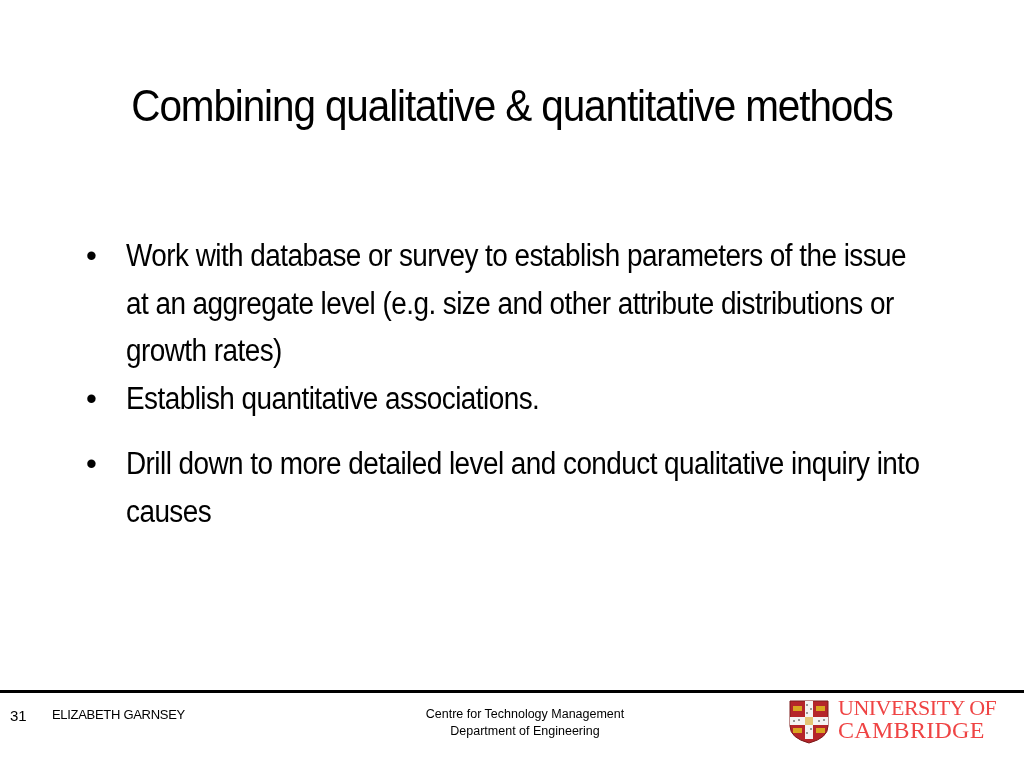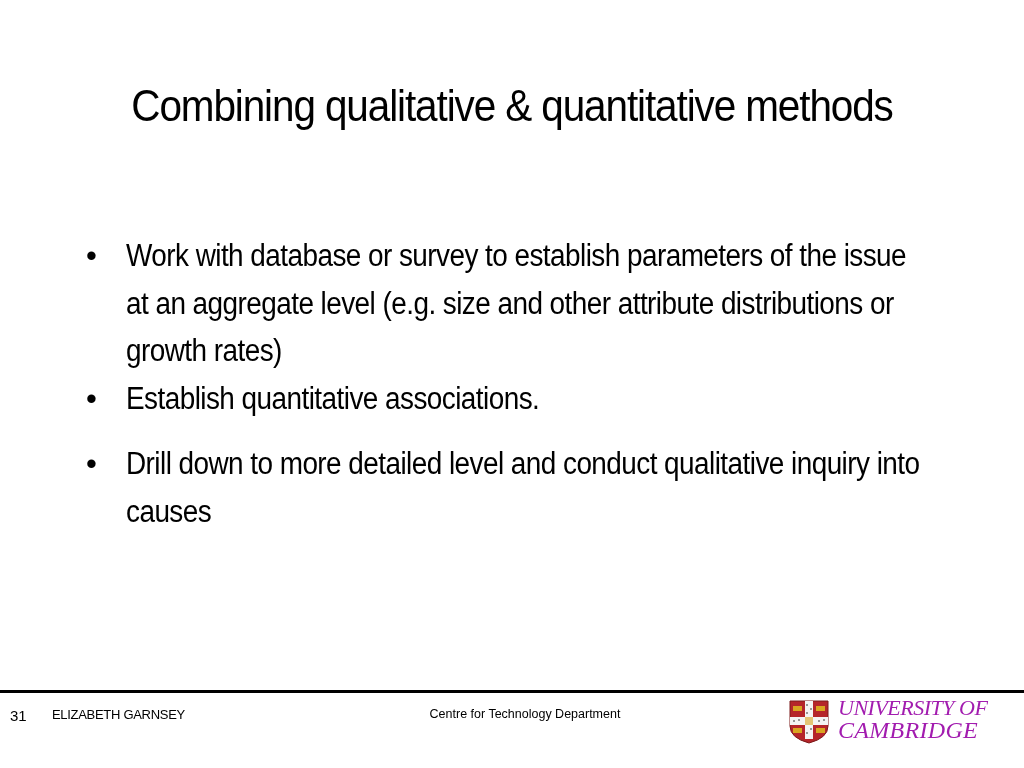--- a/index.html
+++ b/index.html
@@ -10,22 +10,22 @@
   .bullets { position:absolute; left:86px; top:232px; width:880px; margin:0; padding:0; list-style:none; }
   .bullet { position:relative; padding-left:40px; font-size:31px; line-height:47.5px; letter-spacing:-0.6px; }
   .bullet-dot { position:absolute; left:0; top:0; }
   .bullet-text { display:block; transform:scaleX(0.9); transform-origin:left; width:890px; }
   .gap { height:18px; }
   .rule { position:absolute; left:0; top:690px; width:1024px; height:3px; background:#000; }
   .f-num { position:absolute; left:10px; top:707px; font-size:15px; }
   .f-author { position:absolute; left:52px; top:707px; font-size:13px; letter-spacing:-0.3px; }
   .f-centre { position:absolute; left:400px; top:706px; width:250px; text-align:center; font-size:12.5px; line-height:17px; }
   .crest { position:absolute; left:789px; top:700px; width:40px; height:44px; }
-  .wordmark { position:absolute; left:838px; top:697px; font-family:"Liberation Serif", serif; color:#a21caf;
-              font-size:22px; line-height:22px; letter-spacing:-0.5px;font-style:italic; }
+  .wordmark { position:absolute; left:838px; top:697px; font-family:"Liberation Serif", serif; color:#ef4444;
+              font-size:22px; line-height:22px; letter-spacing:-0.5px; }
   .wordmark span { display:block; }
   .wm2 { font-size:24px; letter-spacing:0.3px; }
 </style>
 </head>
 <body>
 
 <div class="title">Combining qualitative &amp; quantitative methods</div>
 
 <ul class="bullets">
   <li class="bullet">
@@ -41,21 +41,22 @@
     <span class="bullet-dot">•</span>
     <span class="bullet-text">Drill down to more detailed level and conduct qualitative inquiry into causes</span>
   </li>
 </ul>
 
 <div class="rule"></div>
 
 <div class="f-num">31</div>
 <div class="f-author">ELIZABETH GARNSEY</div>
 <div class="f-centre">
-  <div>Centre for Technology Department</div>
+  <div>Centre for Technology Management</div>
+  <div>Department of Engineering</div>
 </div>
 
 <svg class="crest" viewBox="0 0 40 44">
   <path d="M1 1 H39 V26 Q39 38 20 43 Q1 38 1 26 Z" fill="#b5252a" stroke="#7a1a1a" stroke-width="1"></path>
   <rect x="16" y="1" width="8" height="38" fill="#f4f4f4"></rect>
   <rect x="1" y="17" width="38" height="8" fill="#f4f4f4"></rect>
   <g fill="#222">
     <circle cx="18" cy="5" r="0.8"></circle>
       <circle cx="22" cy="9" r="0.8"></circle>
       <circle cx="18" cy="13" r="0.8"></circle>

